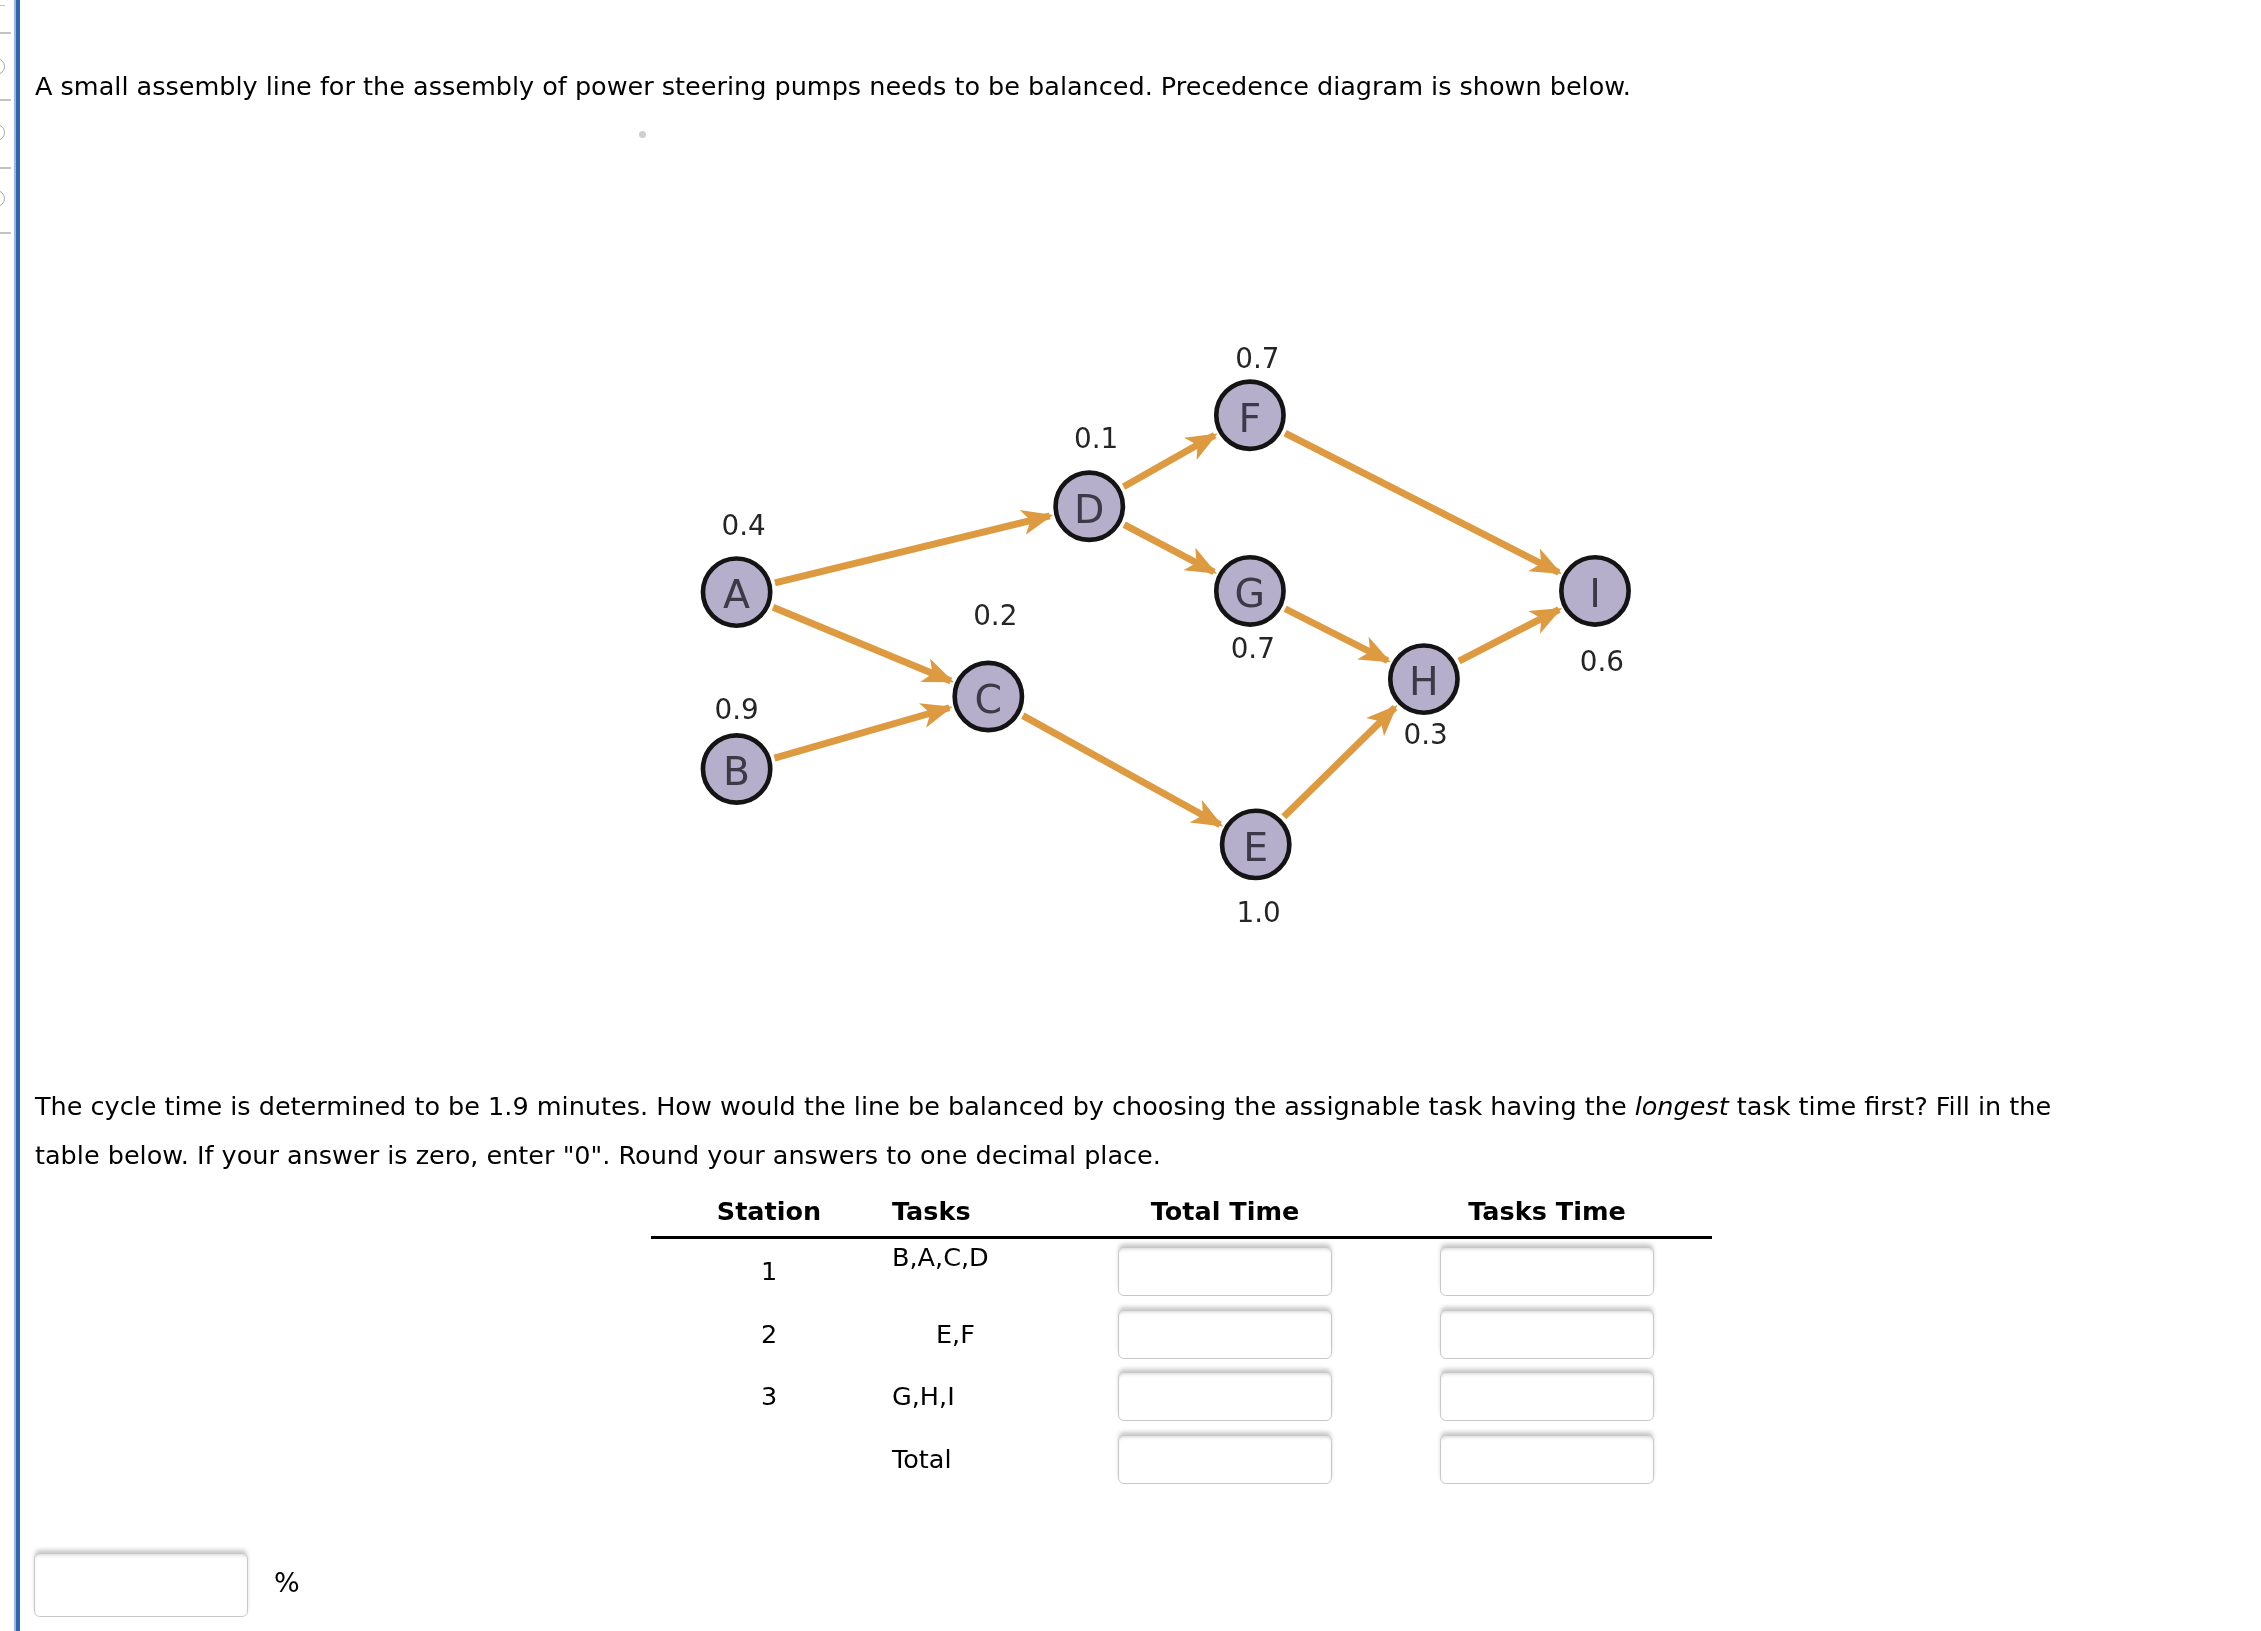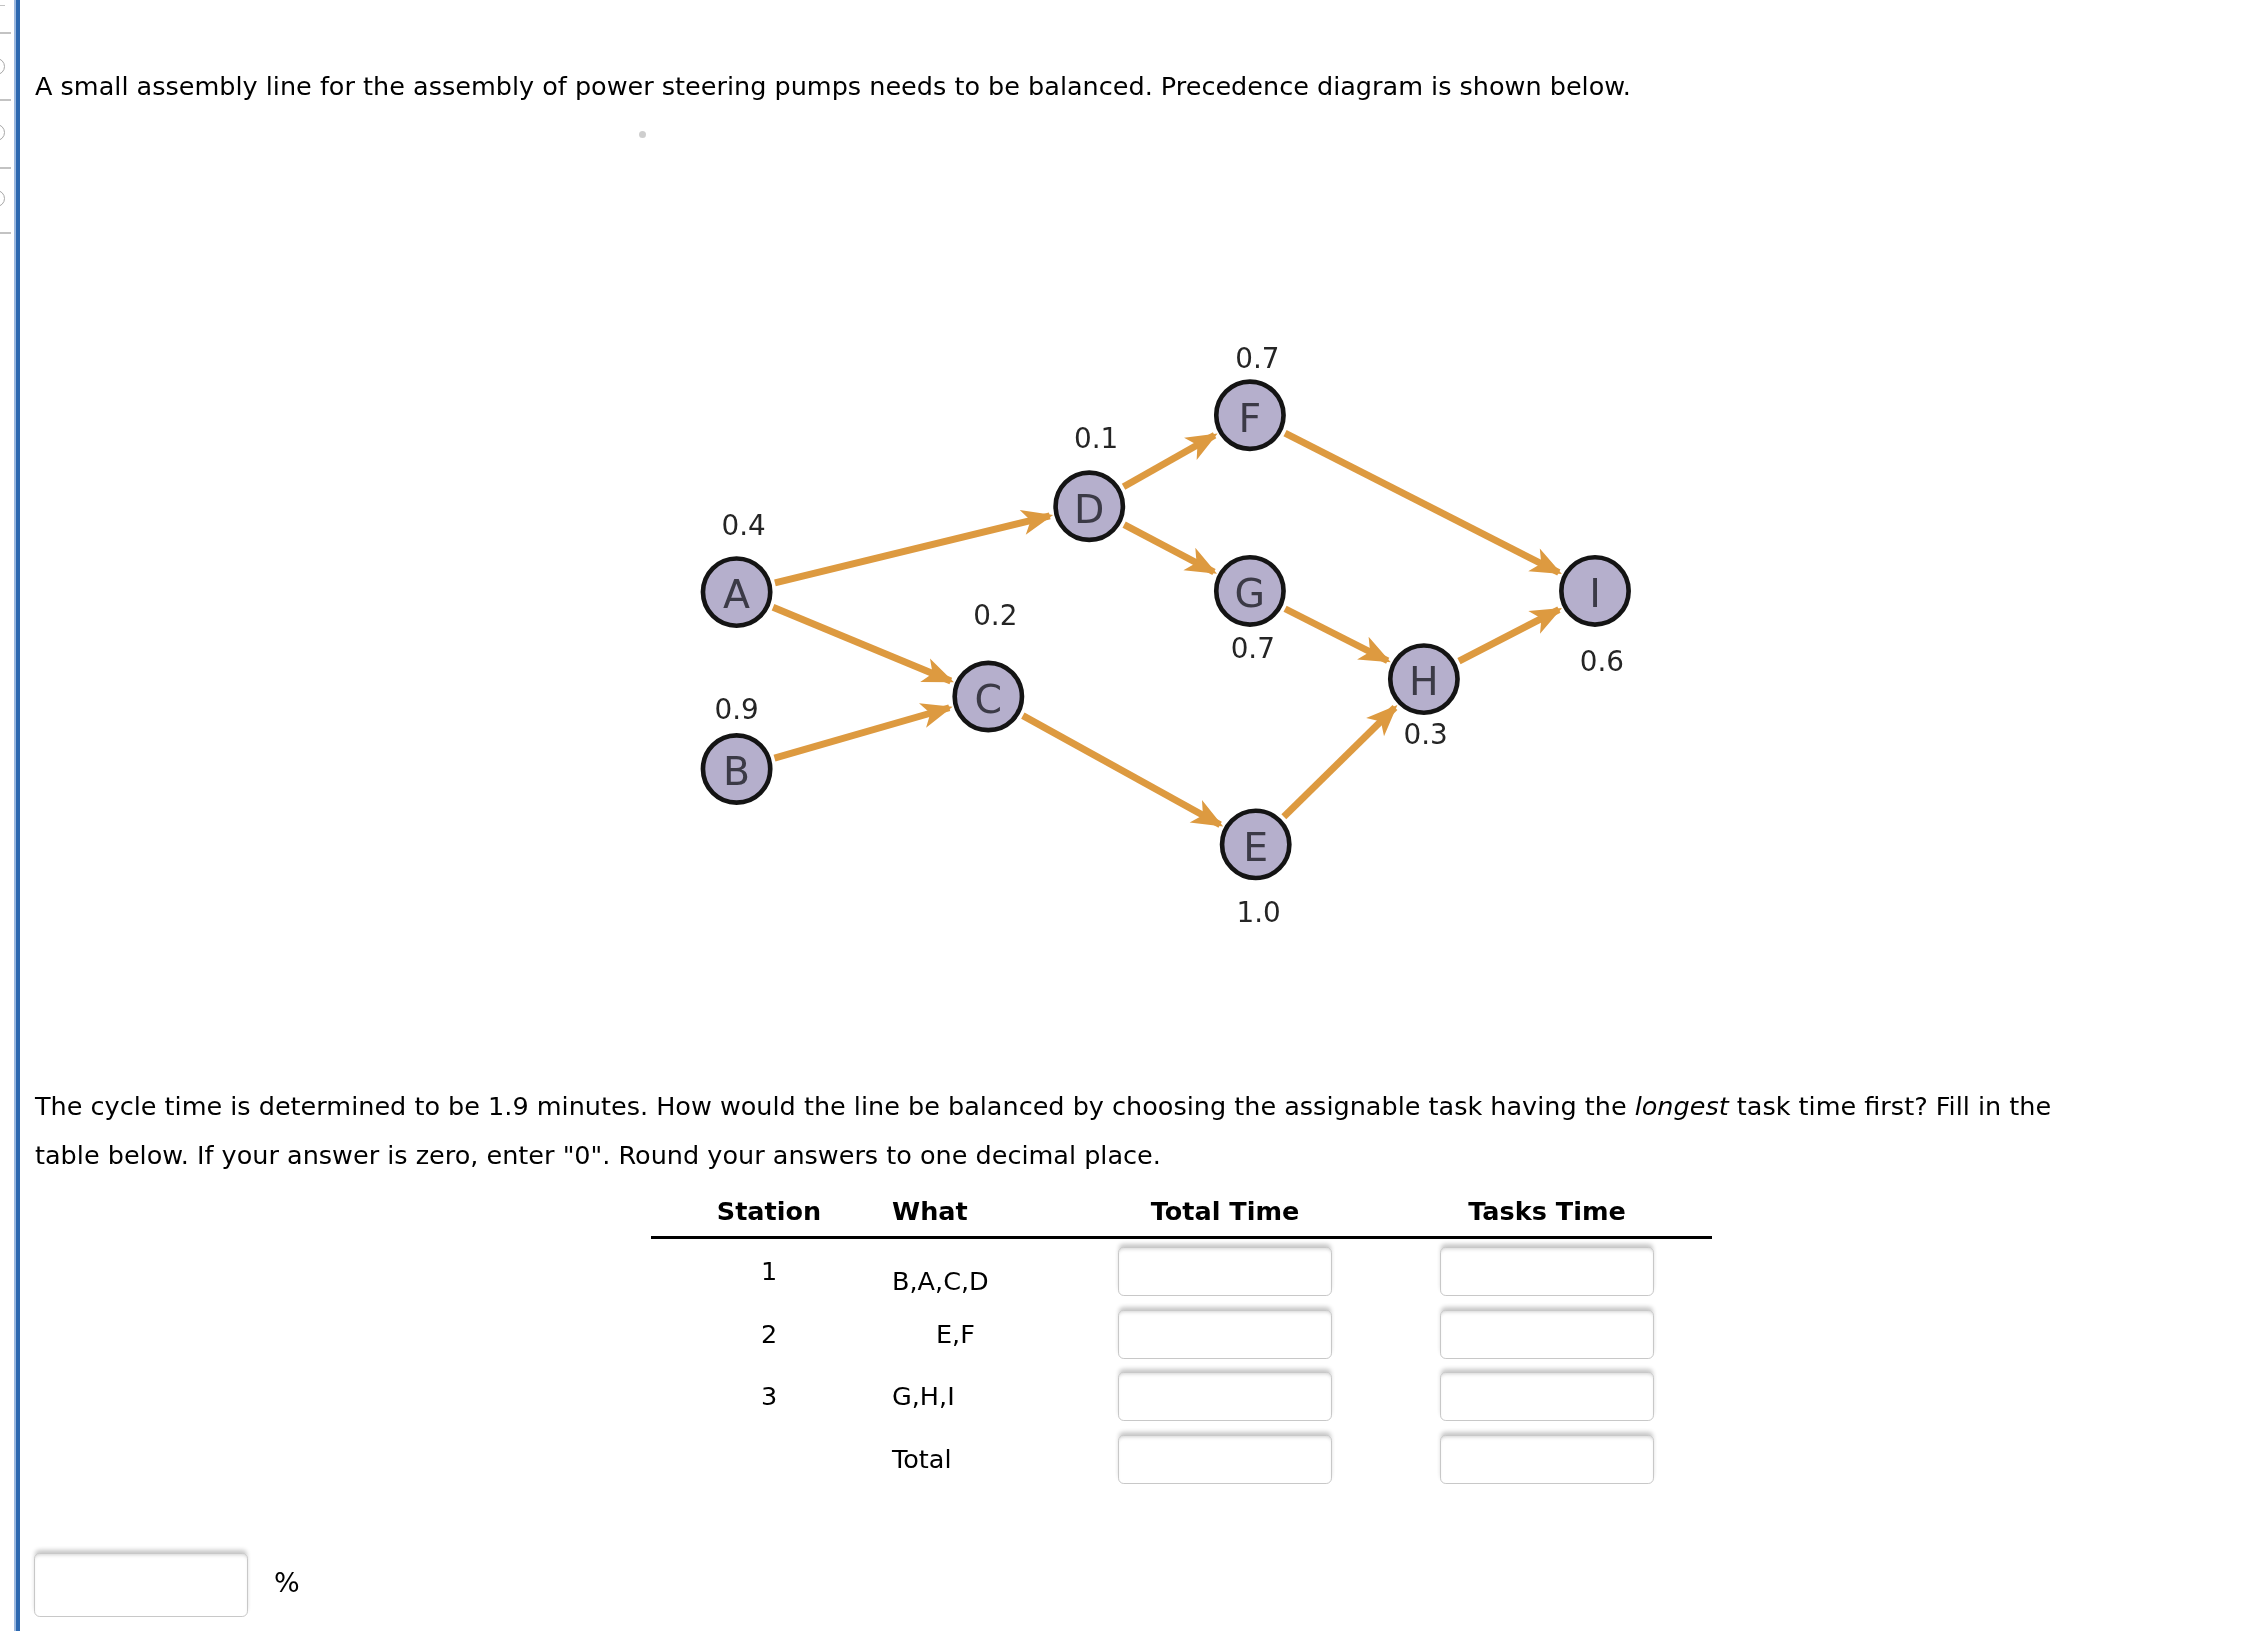--- a/index.html
+++ b/index.html
@@ -98,27 +98,27 @@
       <circle cx="2750" cy="1018" r="58" fill="#b5afcc" stroke="#141414" stroke-width="8"></circle>
       <text x="2750" y="1022" text-anchor="middle" dominant-baseline="central" font-size="68" fill="#3b3a46" font-family="&quot;DejaVu Sans&quot;,&quot;Liberation Sans&quot;,sans-serif">I</text>
       <text x="2762" y="1140" text-anchor="middle" dominant-baseline="central" font-size="48" fill="#252525" font-family="&quot;DejaVu Sans&quot;,&quot;Liberation Sans&quot;,sans-serif">0.6</text>
     </svg>
 
   <div class="abs txt" style="left:35px;top:1073px;"><span>The cycle time is determined to be 1.9 minutes. How would the line be balanced by choosing the assignable task having the </span><i>longest</i><span> task time first? Fill in the</span></div>
   <div class="abs txt" style="left:35px;top:1122px;">table below. If your answer is zero, enter "0". Round your answers to one decimal place.</div>
 
   <div class="abs" style="left:638px;top:1190px;width:1079px;height:325px;">
     <div class="hdr" style="left:44px;top:5.8px;width:174px;text-align:center;">Station</div>
-    <div class="hdr" style="left:254px;top:5.8px;text-align:left;">What</div>
+    <div class="hdr" style="left:254px;top:5.8px;text-align:left;">Tasks</div>
     <div class="hdr" style="left:500px;top:5.8px;width:174px;">Total Time</div>
     <div class="hdr" style="left:822px;top:5.8px;width:174px;">Tasks Time</div>
     <div id="table-rule" style="left:12.8px;top:46px;width:1061px;"></div>
 
     <div class="cell" style="left:73px;top:66px;width:116px;text-align:center;">1</div>
-    <div class="cell" style="left:254px;top:76px;">B,A,C,D</div>
+    <div class="cell" style="left:254px;top:52px;">B,A,C,D</div>
     <input class="ans" style="left: 480px; top: 57px;" value="">
     <input class="ans" style="left: 802px; top: 57px;" value="">
 
     <div class="cell" style="left:73px;top:129px;width:116px;text-align:center;">2</div>
     <div class="cell" style="left:254px;top:129px;margin-left:44px;">E,F</div>
     <input class="ans" style="left: 480px; top: 120px;" value="">
     <input class="ans" style="left: 802px; top: 120px;" value="">
 
     <div class="cell" style="left:73px;top:191px;width:116px;text-align:center;">3</div>
     <div class="cell" style="left:254px;top:191px;">G,H,I</div>

